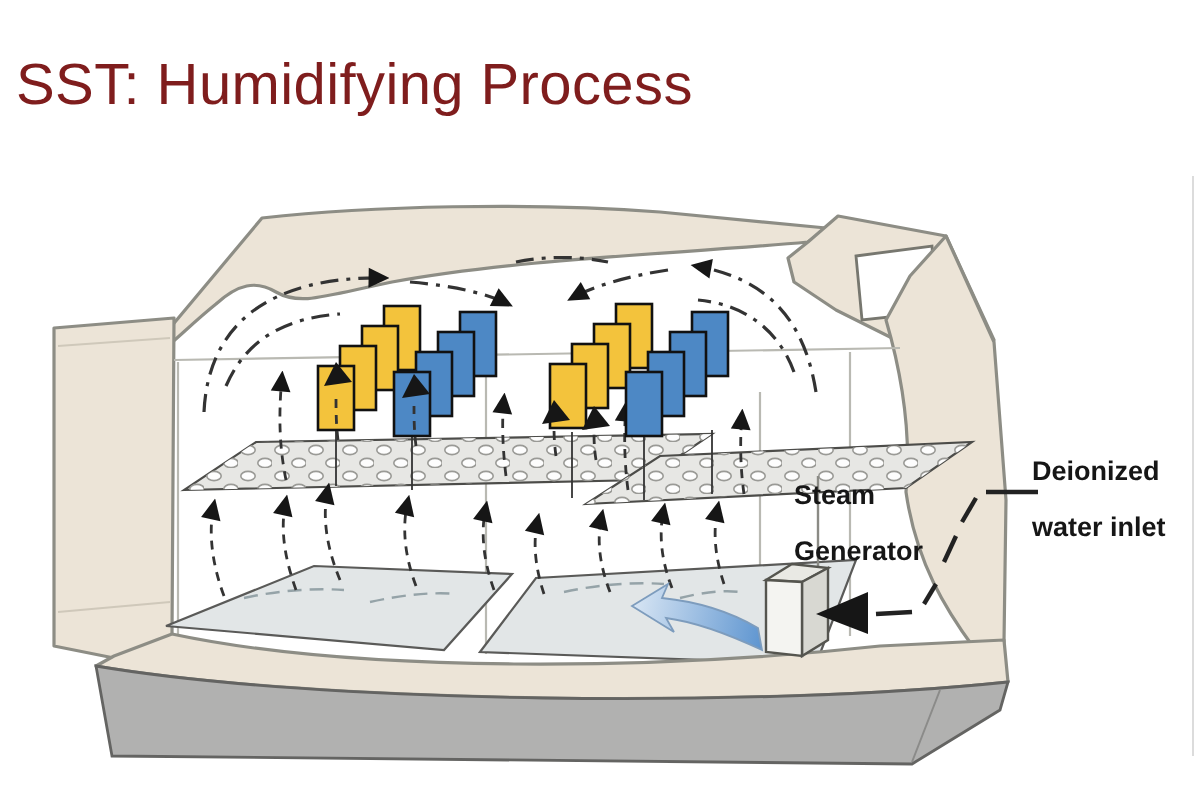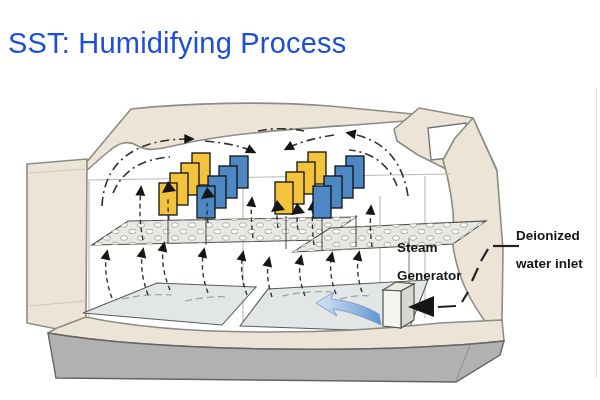--- a/index.html
+++ b/index.html
@@ -1,18 +1,18 @@
 <!DOCTYPE html>
 <html style="--specimen_yellow: #f3c33c; --specimen_blue: #4d88c5; --shell_beige: #ece4d7; --shell_outline: #8d8d85; --base_gray: #b1b1b0; --shelf_gray: #e7e7e4; --basin_gray: #e2e6e7; --steam_arrow_light: #d9e6f4; --steam_arrow_dark: #5e95d0; --flow_black: #161616;"><head>
 <meta charset="utf-8">
 <style>
   html,body{margin:0;padding:0;background:#fff;}
   #slide{position:relative;width:600px;height:400px;background:#fff;overflow:hidden;
          font-family:"Liberation Sans",sans-serif;}
-  .title{position:absolute;left:8px;top:27px;font-size:29px;color:#1d4ed8;letter-spacing:.2px;white-space:nowrap;}
+  .title{position:absolute;left:8px;top:27px;font-size:29px;color:#7f1d1d;letter-spacing:.2px;white-space:nowrap;}
   svg{position:absolute;left:0;top:0;}
   .lbl{font-family:"Liberation Sans",sans-serif;font-weight:bold;font-size:13.5px;fill:#161616;}
   .shell{fill:var(--shell_beige,#ece5d8);stroke:var(--shell_outline,#8d8d85);stroke-width:1.6;stroke-linejoin:round;}
   .glass{stroke:#b9b9b2;stroke-width:1.1;fill:none;}
   .panel{stroke:#111;stroke-width:1.3;}
   .yellow{fill:var(--specimen_yellow,#f3c33c);}
   .blue{fill:var(--specimen_blue,#4d88c5);}
   .shelf{fill:var(--shelf_gray,#e7e7e4);stroke:#4c4c49;stroke-width:1.1;}
   .basin{fill:var(--basin_gray,#e2e6e7);stroke:#5a5a58;stroke-width:1.1;}
   .vapor{stroke:#333;stroke-width:1.4;fill:none;stroke-dasharray:4.5 3.5;}

